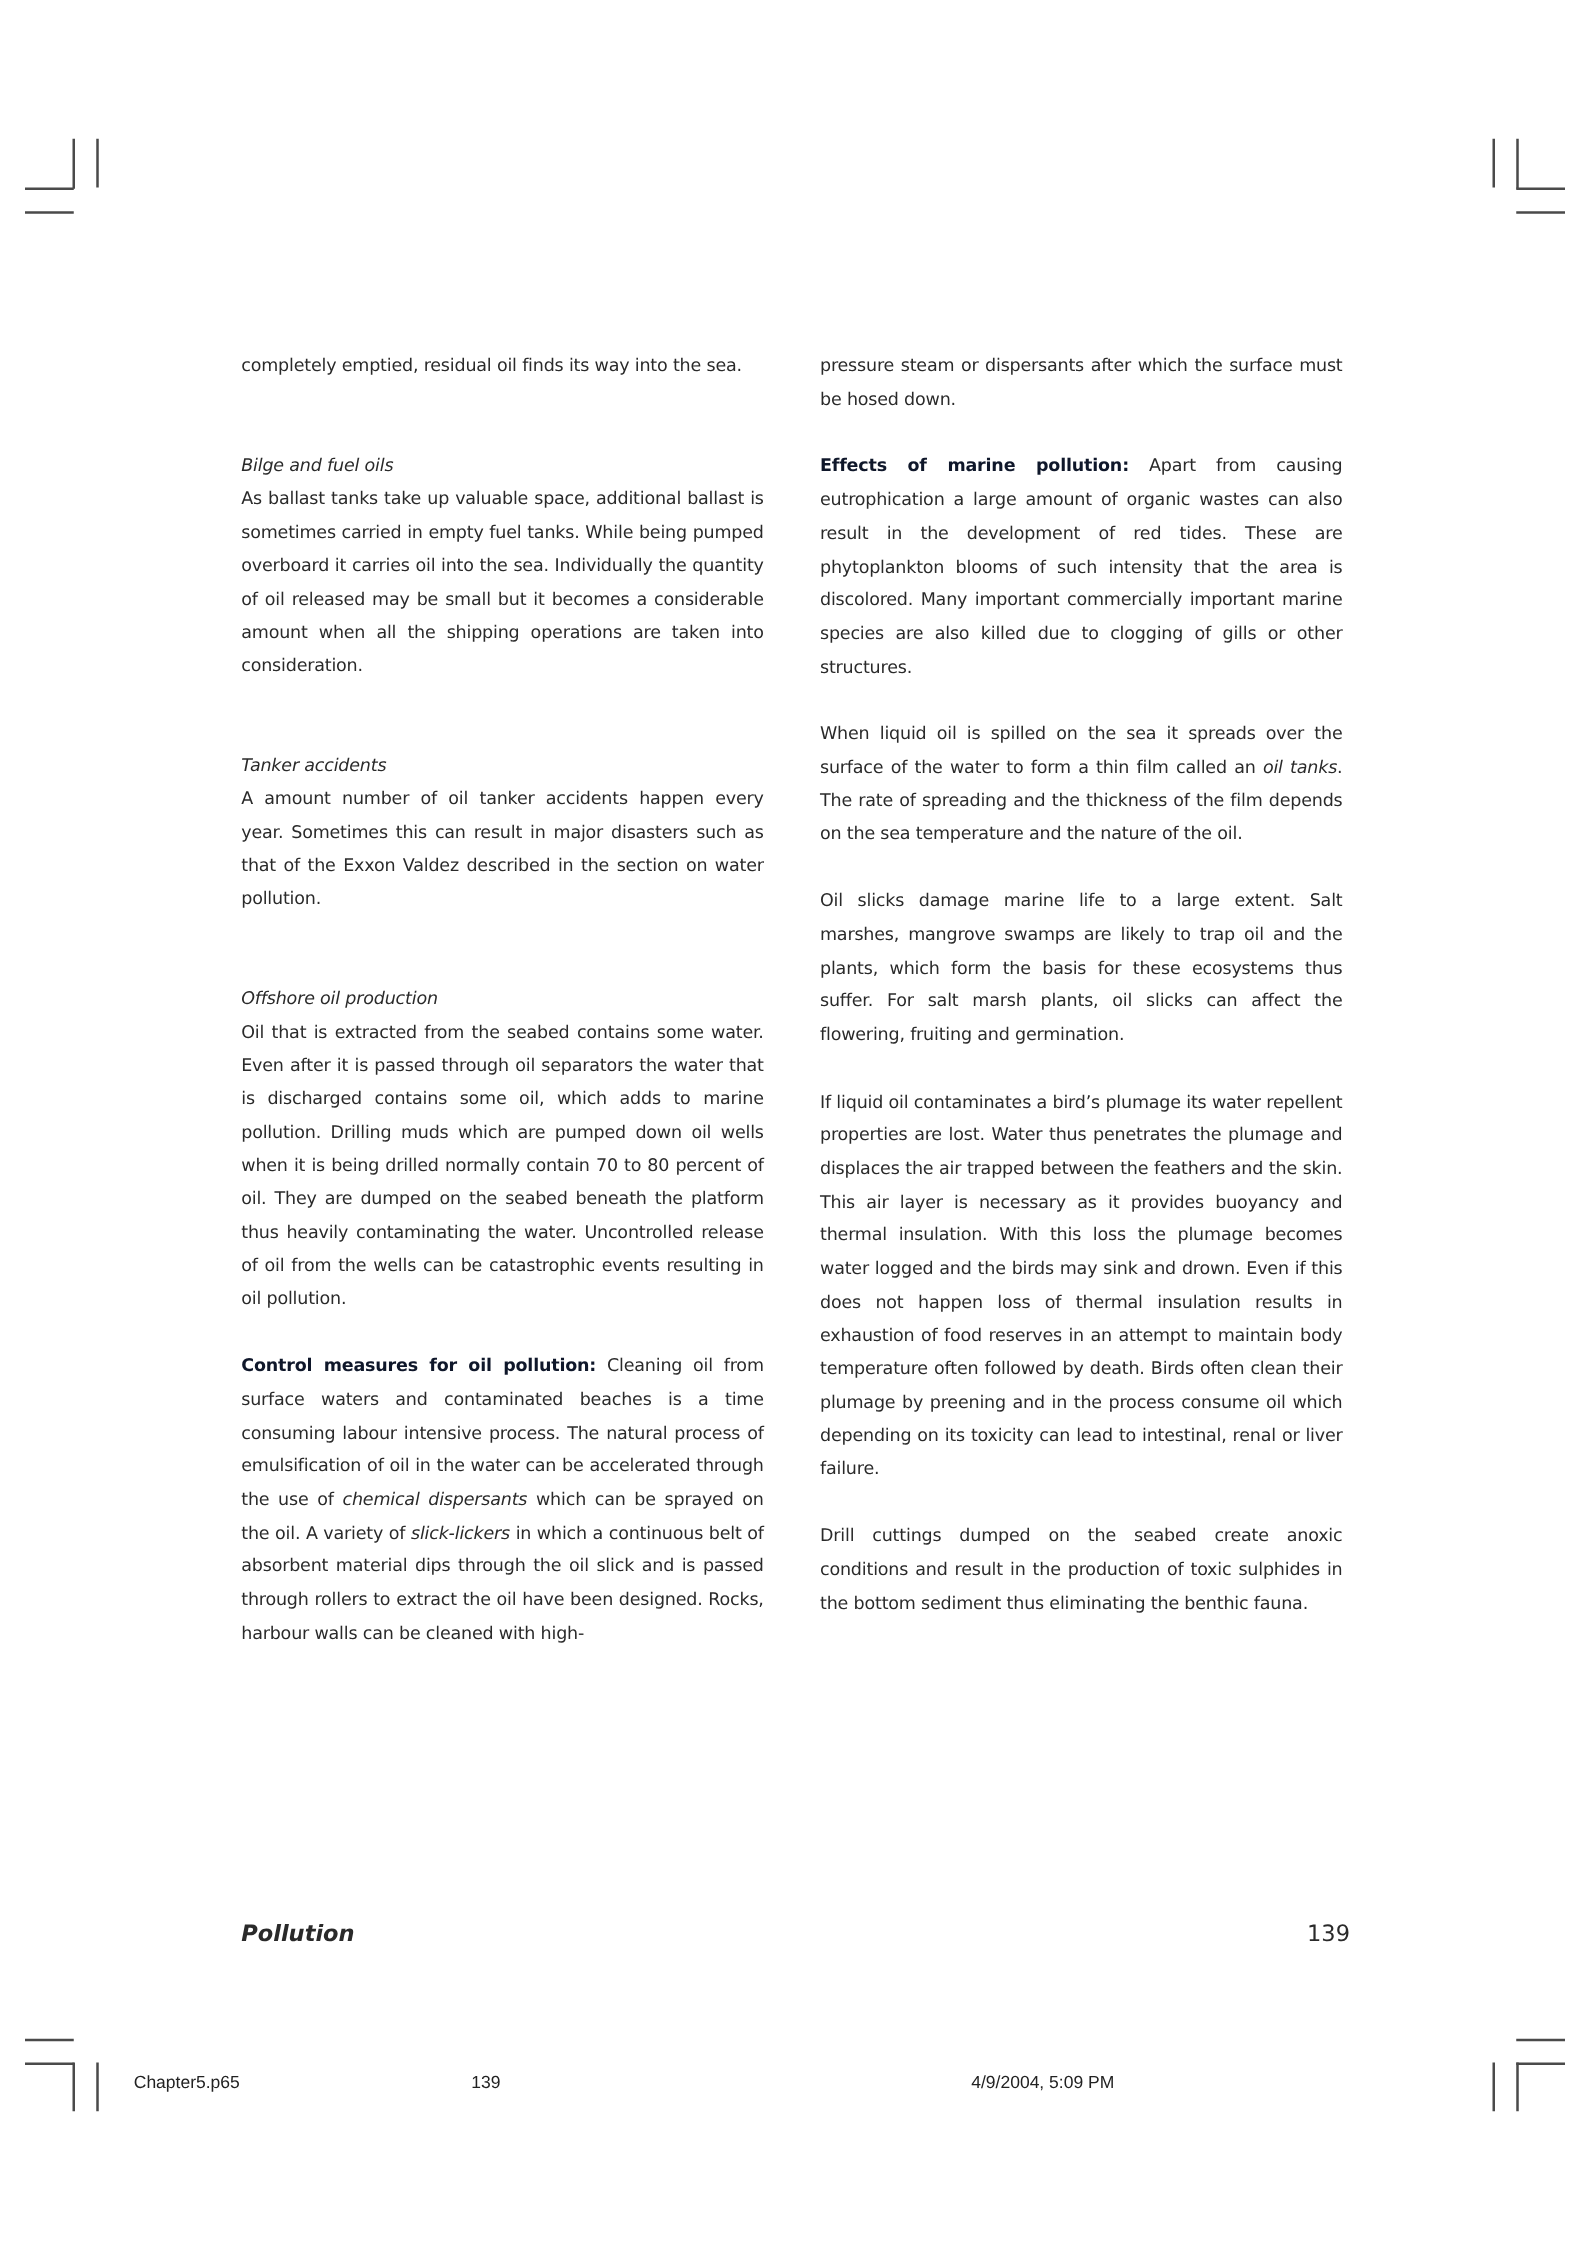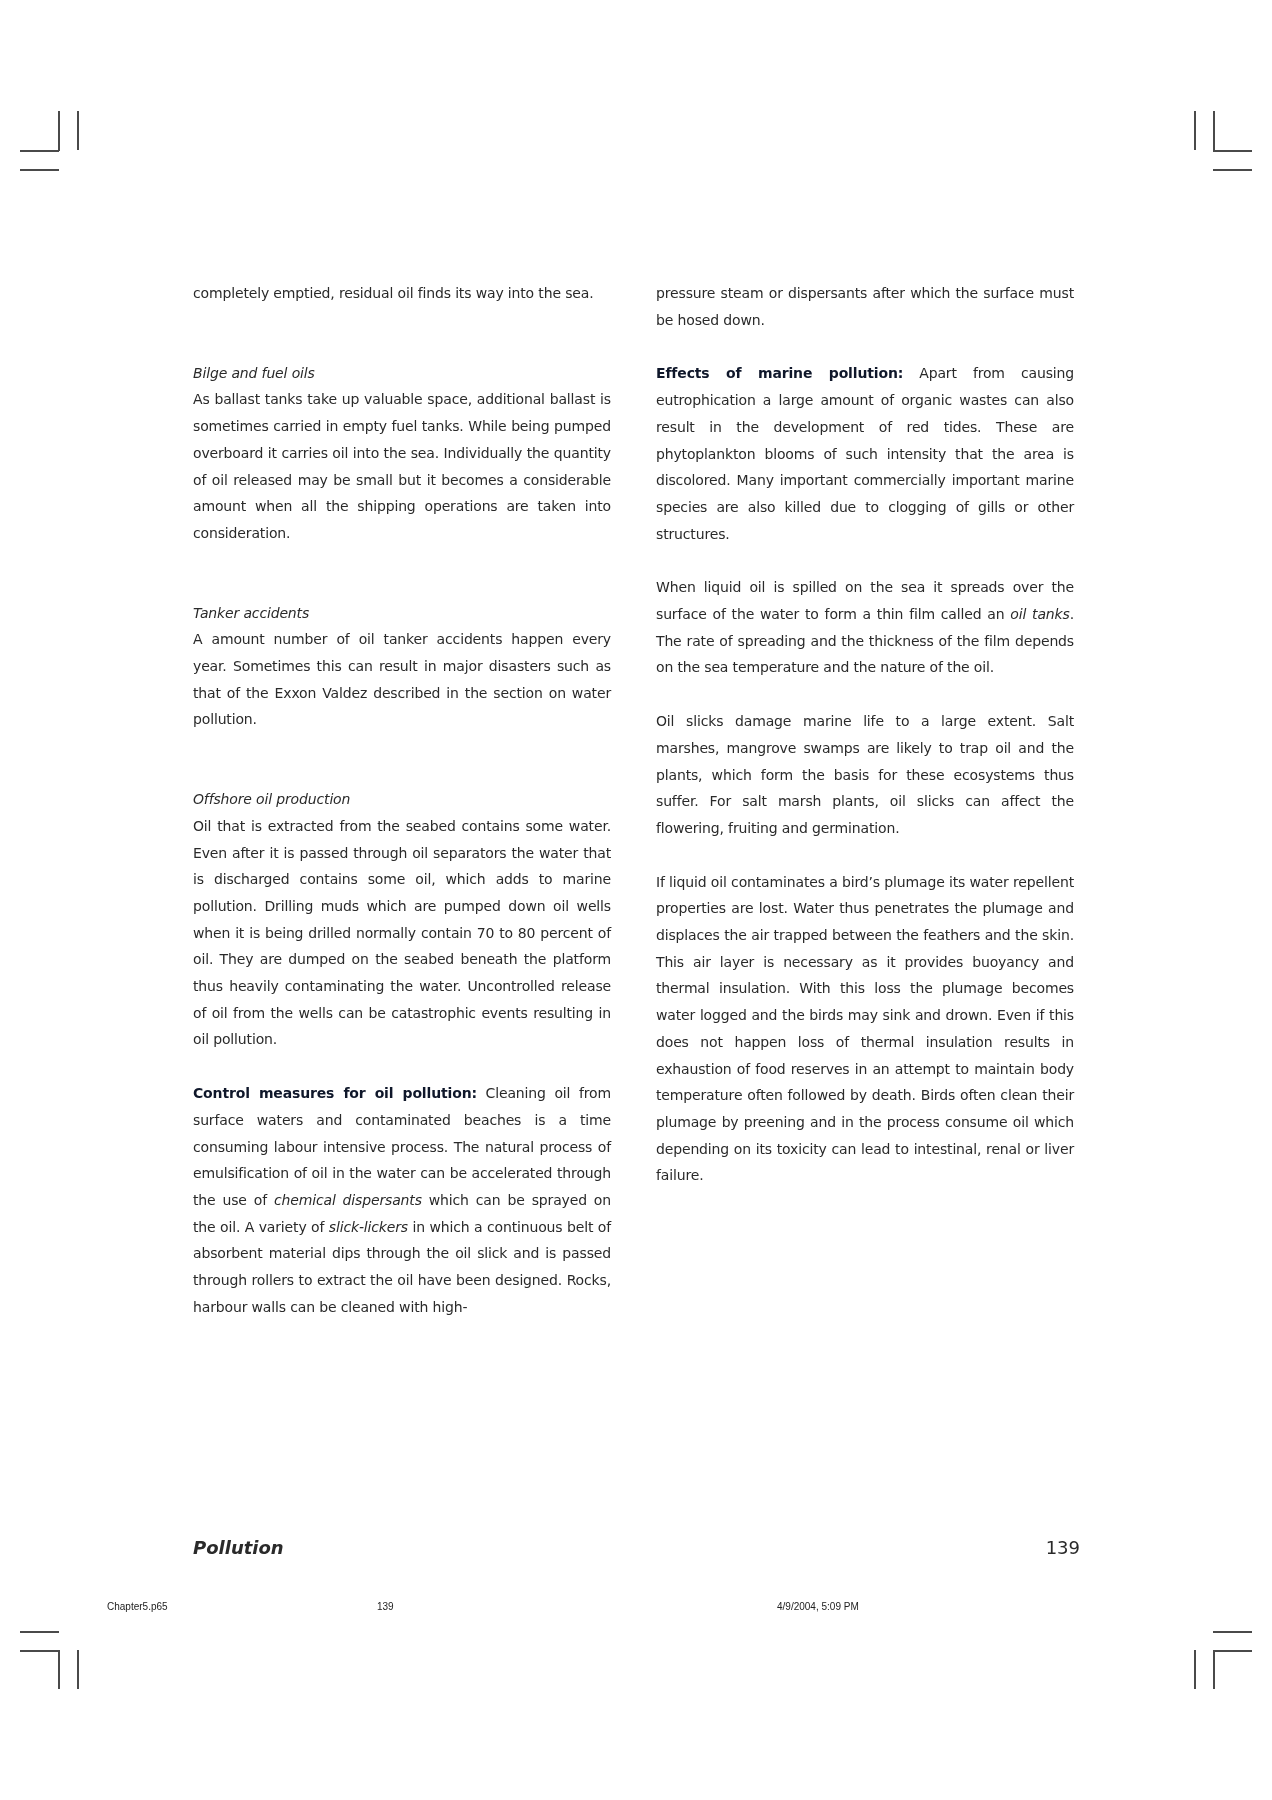--- a/index.html
+++ b/index.html
@@ -12,21 +12,21 @@
   .col-right { left: 656px; }
   .column p { margin: 0; }
   .gap-big { height: 53px; }
   .gap-mid { height: 27px; }
   .subhead { font-style: italic; }
   .lead { font-weight: bold; color: #0f172a; }
   em { font-style: italic; }
   .running-foot { position: absolute; top: 1537px; font-size: 18px; }
   .foot-left { left: 193px; font-style: italic; font-weight: bold; }
   .foot-right { left: 1040px; width: 40px; text-align: right; }
-  .slug { position: absolute; top: 1601px; font-family: "Liberation Sans", sans-serif; font-size: 10px; color: #222; }
+  .slug { position: absolute; top: 1657px; font-family: "Liberation Sans", sans-serif; font-size: 14px; color: #222; }
 </style>
 </head>
 <body>
 
 <div class="crop v" style="left:58px; top:111px; height:40px;"></div>
 <div class="crop h" style="left:20px; top:150px; width:39px;"></div>
 <div class="crop v" style="left:77px; top:111px; height:39px;"></div>
 <div class="crop h" style="left:20px; top:169px; width:39px;"></div>
 
 <div class="crop v" style="left:1194px; top:111px; height:39px;"></div>
@@ -63,20 +63,21 @@
   <p>pressure steam or dispersants after which the surface must be hosed down.</p>
   <div class="gap-mid"></div>
   <p><span class="lead">Effects of marine pollution:</span><span> Apart from causing eutrophication a large amount of organic wastes can also result in the development of red tides. These are phytoplankton blooms of such intensity that the area is discolored. Many important commercially important marine species are also killed due to clogging of gills or other structures.</span></p>
   <div class="gap-mid"></div>
   <p><span>When liquid oil is spilled on the sea it spreads over the surface of the water to form a thin film called an </span><em>oil tanks</em><span>. The rate of spreading and the thickness of the film depends on the sea temperature and the nature of the oil.</span></p>
   <div class="gap-mid"></div>
   <p>Oil slicks damage marine life to a large extent. Salt marshes, mangrove swamps are likely to trap oil and the plants, which form the basis for these ecosystems thus suffer. For salt marsh plants, oil slicks can affect the flowering, fruiting and germination.</p>
   <div class="gap-mid"></div>
   <p>If liquid oil contaminates a bird’s plumage its water repellent properties are lost. Water thus penetrates the plumage and displaces the air trapped between the feathers and the skin. This air layer is necessary as it provides buoyancy and thermal insulation. With this loss the plumage becomes water logged and the birds may sink and drown. Even if this does not happen loss of thermal insulation results in exhaustion of food reserves in an attempt to maintain body temperature often followed by death. Birds often clean their plumage by preening and in the process consume oil which depending on its toxicity can lead to intestinal, renal or liver failure.</p>
   <div class="gap-mid"></div>
+  <p>Drill cuttings dumped on the seabed create anoxic conditions and result in the production of toxic sulphides in the bottom sediment thus eliminating the benthic fauna.</p>
 </div>
 
 <div class="running-foot foot-left">Pollution</div>
 <div class="running-foot foot-right">139</div>
 
 <div class="slug" style="left:107px;">Chapter5.p65</div>
 <div class="slug" style="left:377px;">139</div>
 <div class="slug" style="left:777px;">4/9/2004, 5:09 PM</div>
 
 </body></html>

